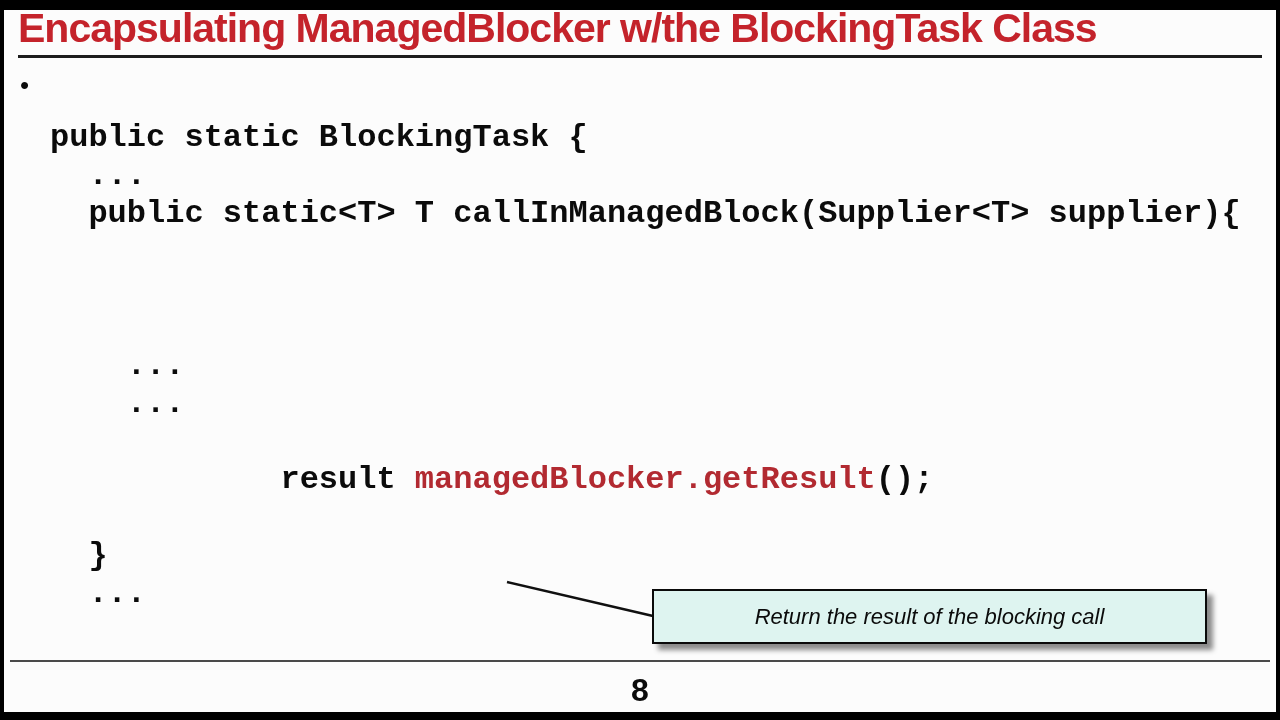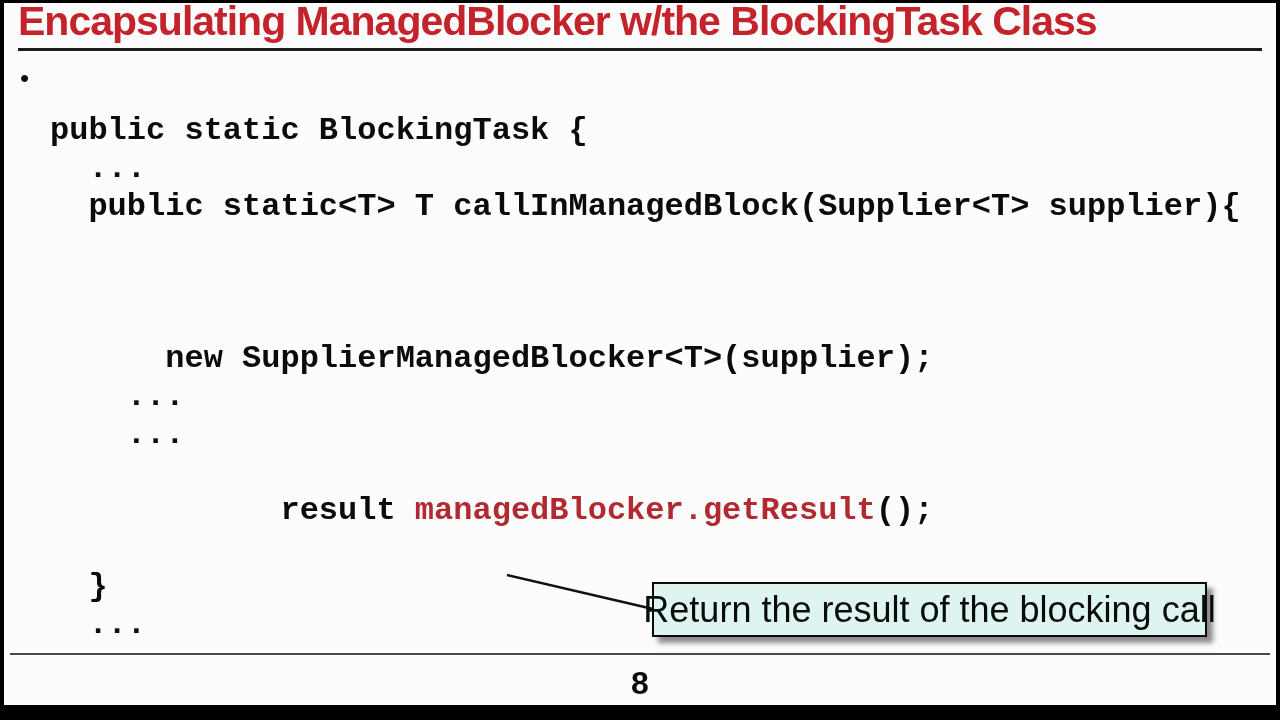--- a/index.html
+++ b/index.html
@@ -6,21 +6,21 @@
   .frame {
     position: relative;
     width: 1280px;
     height: 720px;
     background: #000;
     overflow: hidden;
     font-family: "Liberation Sans", sans-serif;
   }
   .slide {
     position: absolute;
-    left: 4px; top: 3px;
+    left: 4px; top: 10px;
     width: 1272px; height: 702px;
     background: #fcfcfc;
     overflow: hidden;
   }
   .title {
     position: absolute;
     top: -5px; left: 14px;
     width: 1244px;
     font-size: 41px;
     font-weight: bold;
@@ -66,21 +66,22 @@
     left: 648px; top: 579px;
     width: 551px; height: 51px;
     background: #def4f0;
     border: 2px solid #0a0a0a;
     box-shadow: 6px 6px 5px rgba(0,0,0,0.45);
     display: flex;
     align-items: center;
     justify-content: center;
   }
   .callout-text {
-    font-size: 36px;
+    font-size: 22px;
+    font-style: italic;
     color: #0b0b0b;
     white-space: nowrap;
   }
   .footer-rule {
     position: absolute;
     left: 6px; top: 650px;
     width: 1260px;
     border-top: 2px solid #4a4a4a;
   }
   .page-number {
@@ -105,21 +106,20 @@
       <span class="bullet-marker">•</span>
     </div>
 
     <div class="code">
       <div class="code-line">public static BlockingTask {</div>
       <div class="code-line">  ...</div>
       <div class="code-line">  public static&lt;T&gt; T callInManagedBlock(Supplier&lt;T&gt; supplier){</div>
       <div class="code-line"></div>
       <div class="code-line"></div>
       <div class="code-line"></div>
-      <div class="code-line">      new SupplierManagedBlocker&lt;T&gt;(supplier);</div>
       <div class="code-line">    ...</div>
       <div class="code-line">    ...</div>
       <div class="code-line">
         <span>    result </span><span class="code-red">managedBlocker.getResult</span><span>();</span>
       </div>
       <div class="code-line">  }</div>
       <div class="code-line">  ...</div>
     </div>
 
     <svg class="connector-svg" viewBox="0 0 160 45" xmlns="http://www.w3.org/2000/svg">

